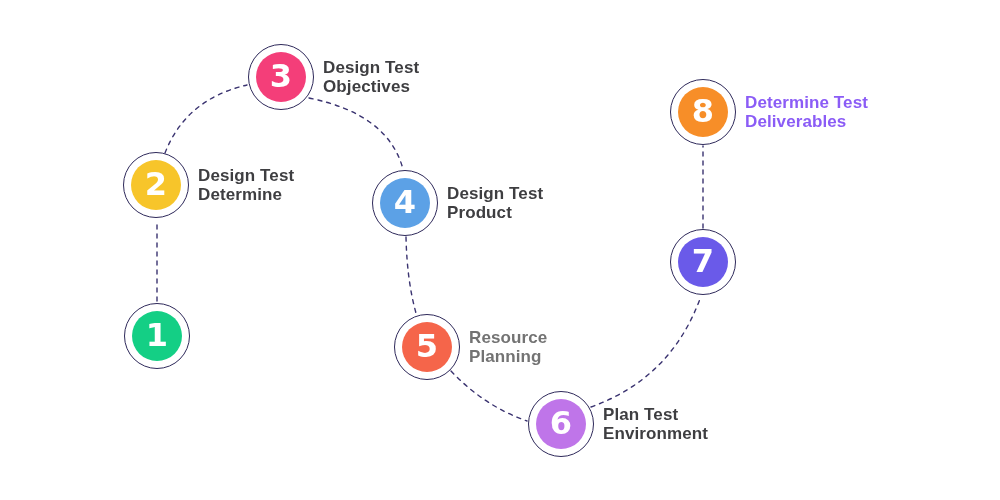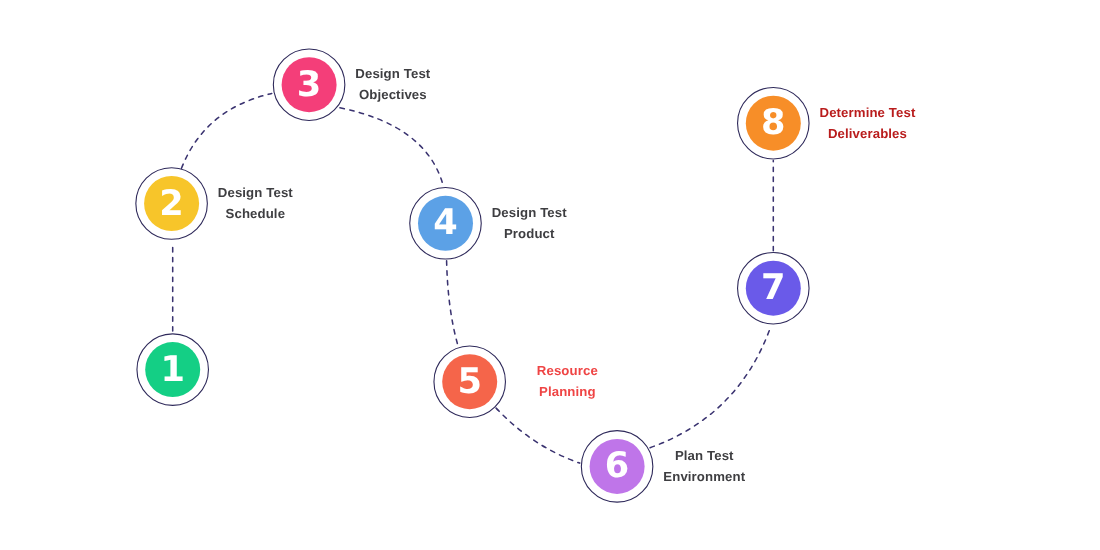--- a/index.html
+++ b/index.html
@@ -27,25 +27,24 @@
   }
   .step-number{
     color:#ffffff;
     font-size:32px;font-weight:700;line-height:1;
     font-family:"DejaVu Sans","Liberation Sans",sans-serif;
     transform:translateY(-1px);
   }
   .step-label{
     position:absolute;
     transform:translateY(-50%);
-    font-size:12px;font-weight:700;line-height:19px;
+    font-size:17px;font-weight:700;line-height:19px;
     letter-spacing:0.1px;
     color:#3e3e41;
     white-space:nowrap;
-    text-align:center;
   }
 </style>
 </head>
 <body>
 
 <div class="canvas" id="canvas">
   <svg id="connector-layer" viewBox="0 0 1000 500" xmlns="http://www.w3.org/2000/svg">
       <path d="M 157 301 L 157 220" class="connector" stroke="#3a3370"></path>
       <path d="M 165 153 Q 186 99 247 85" class="connector" stroke="#3a3370"></path>
       <path d="M 309 98 Q 388 114 403 169" class="connector" stroke="#3a3370"></path>
@@ -61,21 +60,21 @@
     </div>
   </div>
 
   <div class="step-node" style="left: 123px; top: 152px; border-color: rgb(46, 41, 90);">
     <div class="step-inner" style="background: rgb(247, 197, 42);">
       <span class="step-number" style="color: rgb(255, 255, 255);">2</span>
     </div>
   </div>
   <div class="step-label" style="left: 198px; top: 185px; color: rgb(62, 62, 65);">
     <span>Design Test</span><br>
-    <span>Schedule</span>
+    <span>Determine</span>
   </div>
 
   <div class="step-node" style="left: 248px; top: 44px; border-color: rgb(46, 41, 90);">
     <div class="step-inner" style="background: rgb(244, 62, 121);">
       <span class="step-number" style="color: rgb(255, 255, 255);">3</span>
     </div>
   </div>
   <div class="step-label" style="left: 323px; top: 77px; color: rgb(62, 62, 65);">
     <span>Design Test</span><br>
     <span>Objectives</span>
@@ -89,21 +88,21 @@
   <div class="step-label" style="left: 447px; top: 203px; color: rgb(62, 62, 65);">
     <span>Design Test</span><br>
     <span>Product</span>
   </div>
 
   <div class="step-node" style="left: 394px; top: 314px; border-color: rgb(46, 41, 90);">
     <div class="step-inner" style="background: rgb(245, 101, 74);">
       <span class="step-number" style="color: rgb(255, 255, 255);">5</span>
     </div>
   </div>
-  <div class="step-label" style="left: 469px; top: 347px; color: #ef4444; margin-left: 19px;">
+  <div class="step-label" style="left: 469px; top: 347px; color: #737373;">
     <span>Resource</span><br>
     <span>Planning</span>
   </div>
 
   <div class="step-node" style="left: 528px; top: 391px; border-color: rgb(46, 41, 90);">
     <div class="step-inner" style="background: rgb(191, 117, 233);">
       <span class="step-number" style="color: rgb(255, 255, 255);">6</span>
     </div>
   </div>
   <div class="step-label" style="left: 603px; top: 424px; color: rgb(62, 62, 65);">
@@ -115,17 +114,17 @@
     <div class="step-inner" style="background: rgb(106, 90, 233);">
       <span class="step-number" style="color: rgb(255, 255, 255);">7</span>
     </div>
   </div>
 
   <div class="step-node" style="left: 670px; top: 79px; border-color: rgb(46, 41, 90);">
     <div class="step-inner" style="background: rgb(247, 142, 40);">
       <span class="step-number" style="color: rgb(255, 255, 255);">8</span>
     </div>
   </div>
-  <div class="step-label" style="left: 745px; top: 112px; color: #b91c1c;">
+  <div class="step-label" style="left: 745px; top: 112px; color: #8b5cf6;">
     <span>Determine Test</span><br>
     <span>Deliverables</span>
   </div>
 </div>
 
 </body></html>

